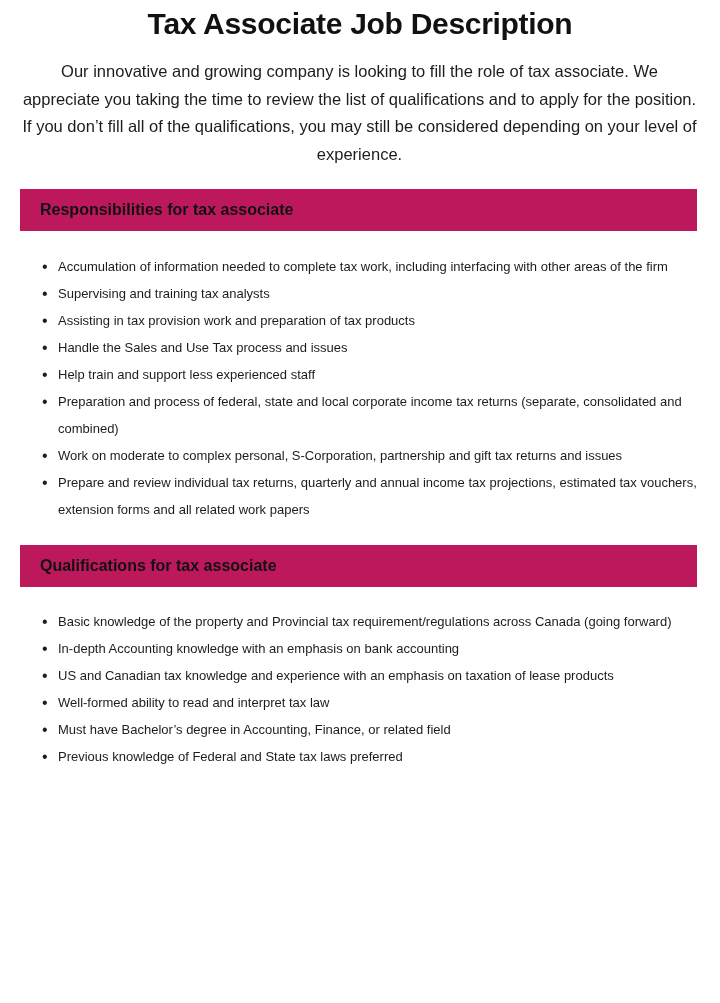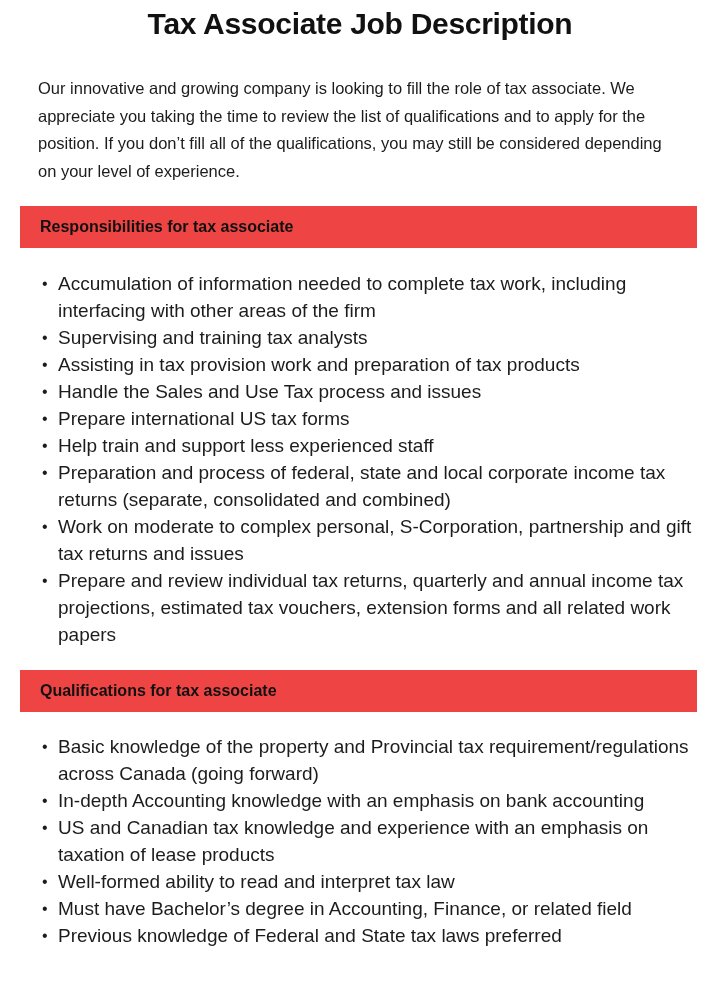--- a/index.html
+++ b/index.html
@@ -31,32 +31,32 @@
     color: #111111;
     margin: 0;
     padding: 4px 20px 0 20px;
     line-height: 40px;
   }
 
   .intro {
     font-size: 16.5px;
     line-height: 27.5px;
     color: #1c1c1c;
-    margin: 17px;
+    margin: 0;
     padding: 14px 22px 0 21px;
-    text-align: left;
+    text-align: center;
   }
 
   .section {
     margin: 0;
     padding: 0;
   }
 
   .section-header {
-    background: #ef4444;
+    background: #be185d;
     margin: 0 23px 0 20px;
     padding: 11px 0 11px 20px;
     font-size: 16px;
     font-weight: bold;
     color: #111111;
     line-height: 20px;
     box-sizing: border-box;
   }
 
   .section-responsibilities .section-header {
@@ -76,21 +76,21 @@
   .section-responsibilities ul.bullet-list {
     padding-top: 22px;
   }
 
   .section-qualifications ul.bullet-list {
     padding-top: 21px;
   }
 
   ul.bullet-list > li {
     position: relative;
-    font-size: 19px;
+    font-size: 13px;
     line-height: 27px;
     color: #1c1c1c;
     padding: 0 8px 0 58px;
     margin: 0;
   }
 
   ul.bullet-list > li::before {
     content: "\2022";
     position: absolute;
     left: 42px;
@@ -109,21 +109,20 @@
 
   <p class="intro">Our innovative and growing company is looking to fill the role of tax associate. We appreciate you taking the time to review the list of qualifications and to apply for the position. If you don’t fill all of the qualifications, you may still be considered depending on your level of experience.</p>
 
   <div class="section section-responsibilities">
     <div class="section-header">Responsibilities for tax associate</div>
     <ul class="bullet-list">
       <li>Accumulation of information needed to complete tax work, including interfacing with other areas of the firm</li>
       <li>Supervising and training tax analysts</li>
       <li>Assisting in tax provision work and preparation of tax products</li>
       <li>Handle the Sales and Use Tax process and issues</li>
-      <li>Prepare international US tax forms</li>
       <li>Help train and support less experienced staff</li>
       <li>Preparation and process of federal, state and local corporate income tax returns (separate, consolidated and combined)</li>
       <li>Work on moderate to complex personal, S-Corporation, partnership and gift tax returns and issues</li>
       <li>Prepare and review individual tax returns, quarterly and annual income tax projections, estimated tax vouchers, extension forms and all related work papers</li>
     </ul>
   </div>
 
   <div class="section section-qualifications">
     <div class="section-header">Qualifications for tax associate</div>
     <ul class="bullet-list">

